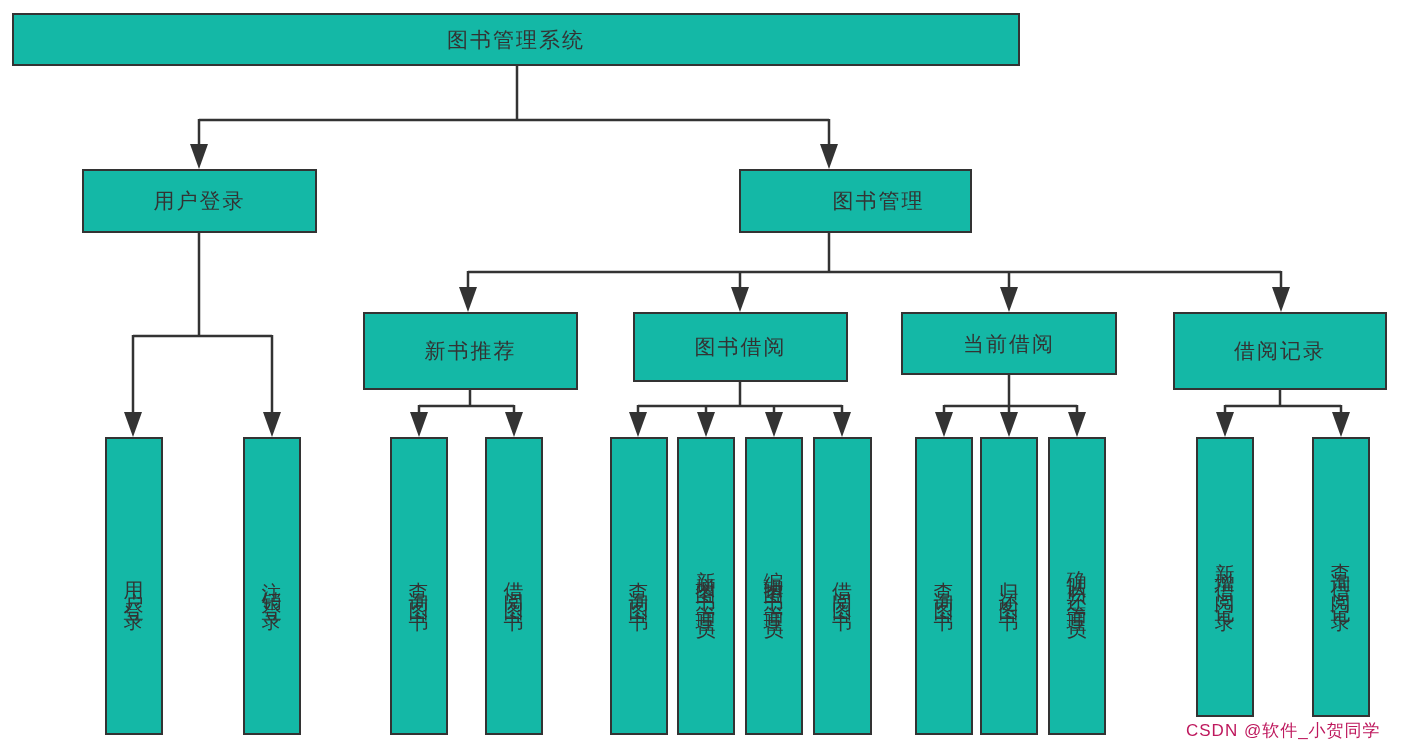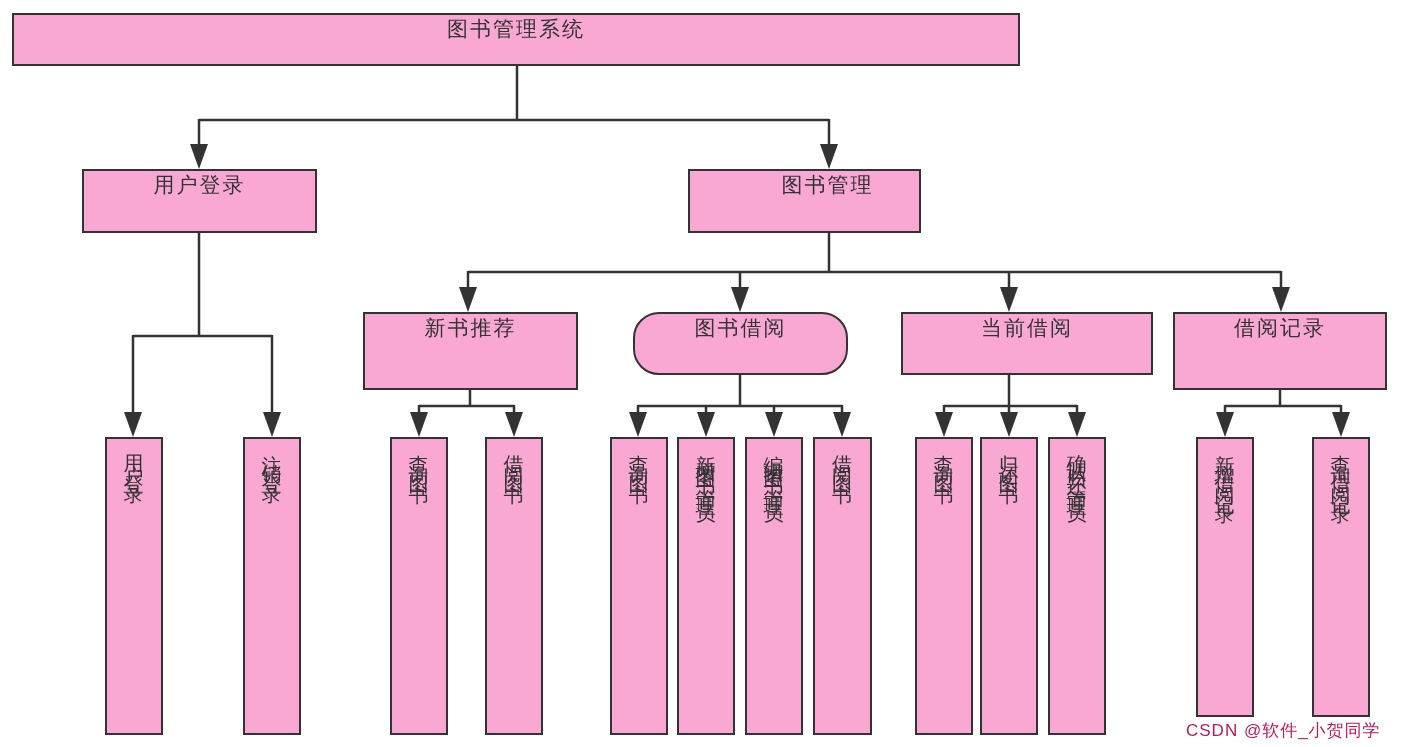--- a/index.html
+++ b/index.html
@@ -2,22 +2,22 @@
 <html><head>
 <meta charset="utf-8">
 <style>
   html,body{margin:0;padding:0;background:#ffffff;}
   body{
     width:1405px;height:747px;position:relative;overflow:hidden;
     font-family:"Liberation Sans","DejaVu Sans",sans-serif;color:#333333;
   }
   #connectors{position:absolute;left:0;top:0;width:1405px;height:747px;z-index:1;}
   .box{
-    position:absolute;box-sizing:border-box;background:#f9a8d4;
-    border:2px solid #333333;display:flex;justify-content:center;
+    position:absolute;box-sizing:border-box;background:#14b8a6;
+    border:2px solid #333333;display:flex;align-items:center;justify-content:center;
     z-index:2;
   }
   .hlabel{font-size:21px;letter-spacing:2px;white-space:nowrap;}
   .vbox .vlabel{
     writing-mode:vertical-lr;text-orientation:mixed;
     font-size:20px;letter-spacing:10px;line-height:1;
   }
   #watermark{
     position:absolute;left:1186px;top:719px;z-index:3;
     font-size:17px;letter-spacing:1px;color:#be185d;
@@ -100,31 +100,31 @@
   </g>
 </svg>
 
 <div class="box" style="left:12px;top:13px;width:1008px;height:53px;">
   <span class="hlabel">图书管理系统</span>
 </div>
 
 <div class="box" style="left:82px;top:169px;width:235px;height:64px;">
   <span class="hlabel">用户登录</span>
 </div>
-<div class="box" style="left:688px;top:169px;width:233px;height:64px;padding-left:46px;">
+<div class="box" style="left:739px;top:169px;width:233px;height:64px;padding-left:46px;">
   <span class="hlabel">图书管理</span>
 </div>
 
 <div class="box" style="left:363px;top:312px;width:215px;height:78px;">
   <span class="hlabel">新书推荐</span>
 </div>
-<div class="box" style="left:633px;top:312px;width:215px;height:63px;border-radius:26px;">
+<div class="box" style="left:633px;top:312px;width:215px;height:70px;">
   <span class="hlabel">图书借阅</span>
 </div>
-<div class="box" style="left:901px;top:312px;width:252px;height:63px;">
+<div class="box" style="left:901px;top:312px;width:216px;height:63px;">
   <span class="hlabel">当前借阅</span>
 </div>
 <div class="box" style="left:1173px;top:312px;width:214px;height:78px;">
   <span class="hlabel">借阅记录</span>
 </div>
 
 <div class="box vbox" style="left:105px;top:437px;width:58px;height:298px;">
   <span class="vlabel">用户登录</span>
 </div>
 <div class="box vbox" style="left:243px;top:437px;width:58px;height:298px;">

